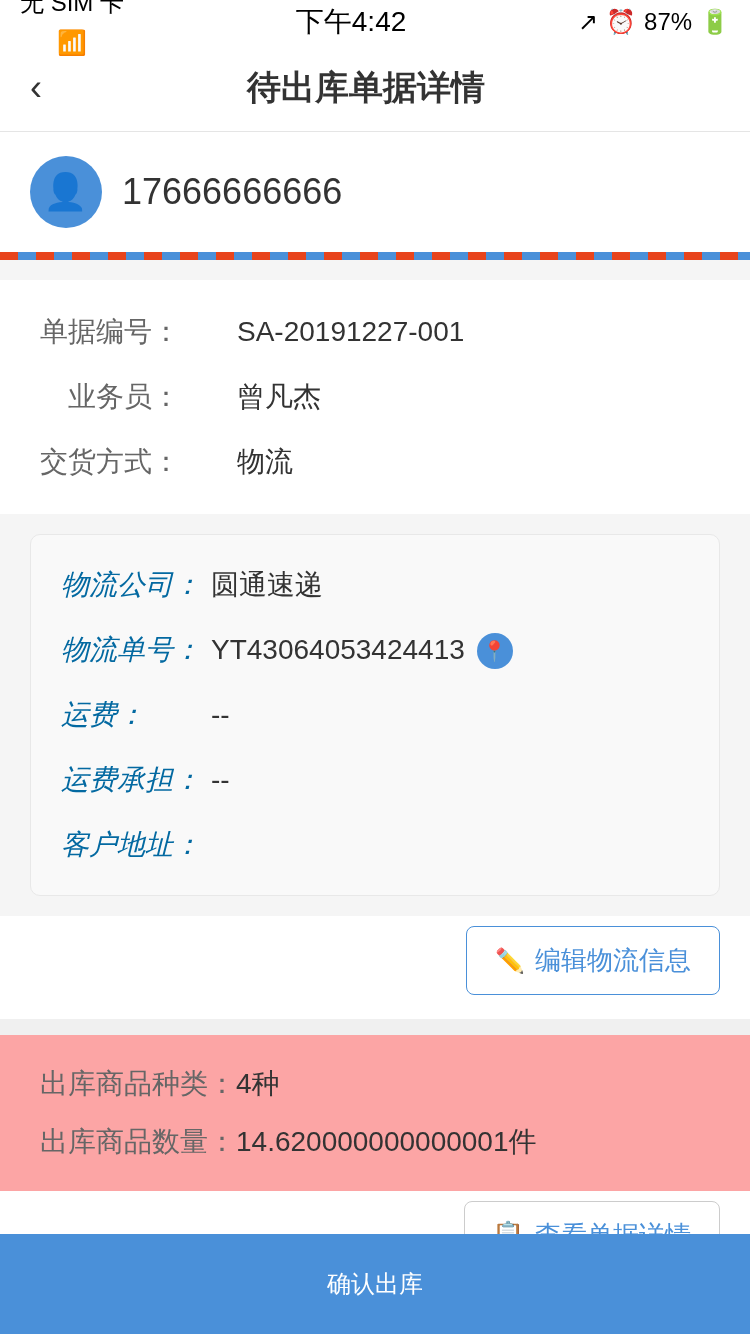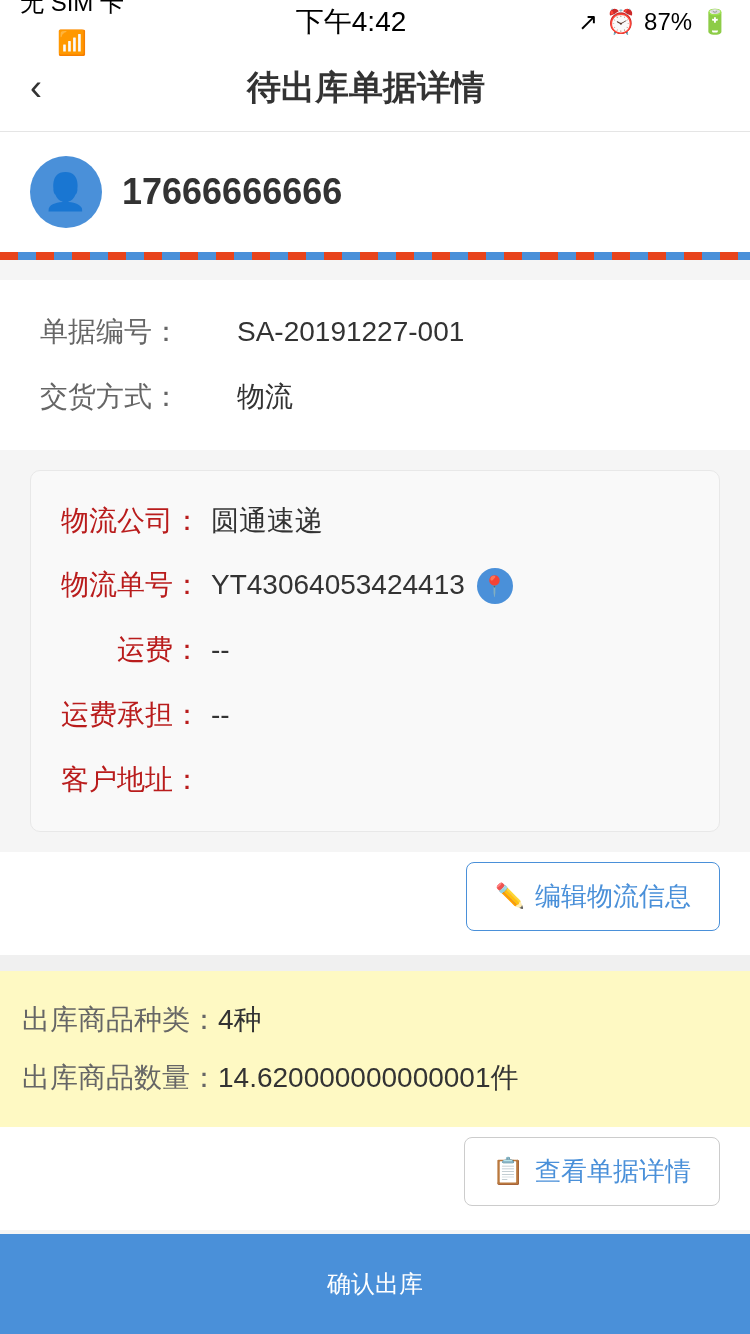--- a/index.html
+++ b/index.html
@@ -85,21 +85,21 @@
       background: #4a90d9;
       display: flex;
       align-items: center;
       justify-content: center;
       color: #fff;
       font-size: 36px;
       flex-shrink: 0;
     }
     .customer-phone {
       font-size: 36px;
-      font-weight: 700;
+      font-weight: 400;
       color: #333;
     }
 
     
     .dashed-separator {
       width: 750px;
       height: 8px;
       background: repeating-linear-gradient(
         90deg,
         #e8441c 0px, #e8441c 18px,
@@ -144,24 +144,24 @@
     }
     .logistics-row {
       display: flex;
       align-items: flex-start;
       margin-bottom: 20px;
       font-size: 28px;
       line-height: 1.6;
     }
     .logistics-row:last-child { margin-bottom: 0; flex-direction: column; }
     .logistics-label {
-      color: #b91c1c;
+      color: #0369a1;
       min-width: 140px;
-      text-align: right;
-      flex-shrink: 0;
+      flex-shrink: 0;
+      font-style: italic;
     }
     .logistics-value {
       color: #333;
       flex: 1;
       margin-left: 10px;
       display: flex;
       align-items: center;
       gap: 12px;
     }
     .location-icon {
@@ -202,22 +202,22 @@
 
     
     .section-divider {
       width: 750px;
       height: 16px;
       background: #f0f0f0;
     }
 
     
     .goods-section {
-      background: #fef9c3;
-      padding: 30px 22px;
+      background: #fca5a5;
+      padding: 30px 40px;
     }
     .goods-row {
       display: flex;
       align-items: center;
       margin-bottom: 20px;
       font-size: 28px;
     }
     .goods-row:last-child { margin-bottom: 0; }
     .goods-label {
       color: #666;
@@ -309,20 +309,24 @@
   </div>
 
   <div class="dashed-separator"></div>
 
   <div class="info-section">
     <div class="info-row">
       <span class="info-label">单据编号：</span>
       <span class="info-value">SA-20191227-001</span>
     </div>
     <div class="info-row">
+      <span class="info-label">业务员：</span>
+      <span class="info-value">曾凡杰</span>
+    </div>
+    <div class="info-row">
       <span class="info-label">交货方式：</span>
       <span class="info-value">物流</span>
     </div>
   </div>
 
   <div class="logistics-card">
     <div class="logistics-row">
       <span class="logistics-label">物流公司：</span>
       <span class="logistics-value">圆通速递</span>
     </div>

